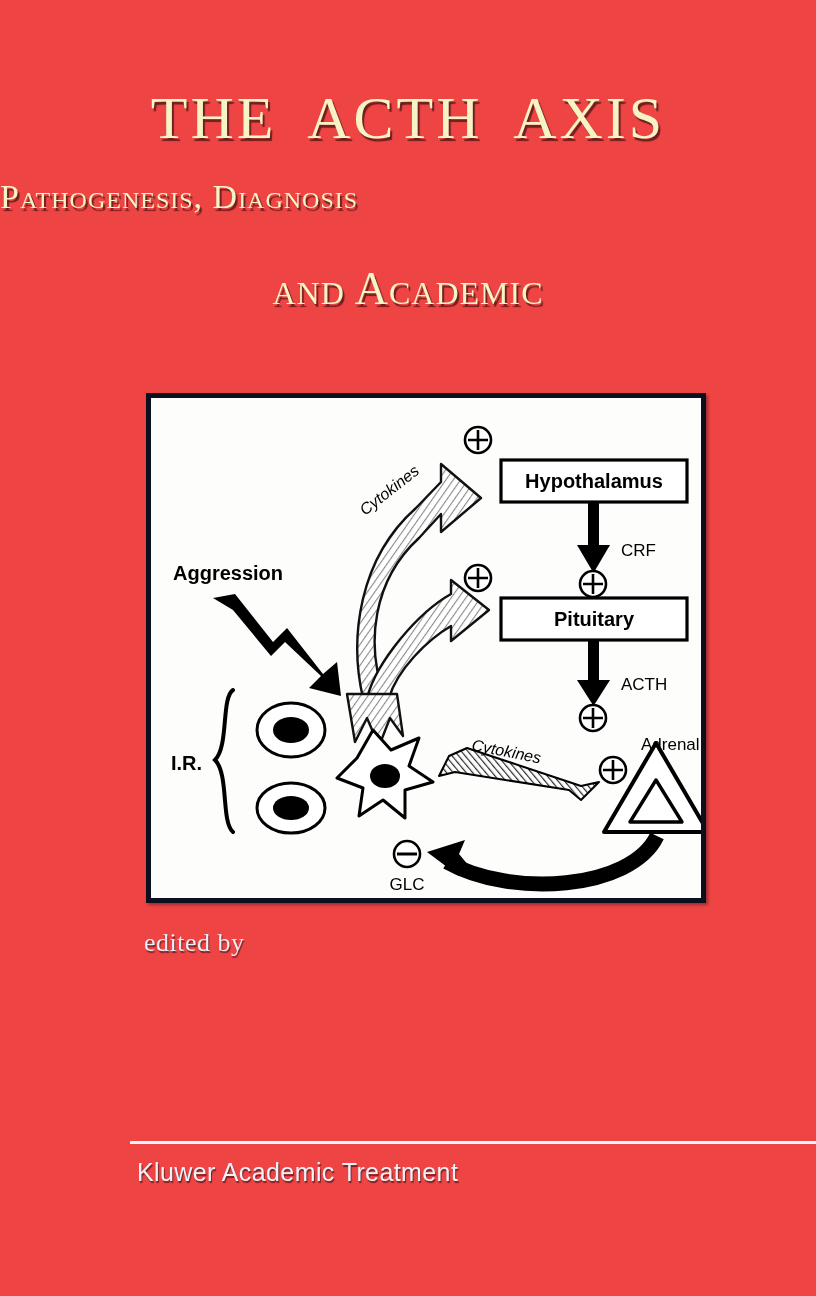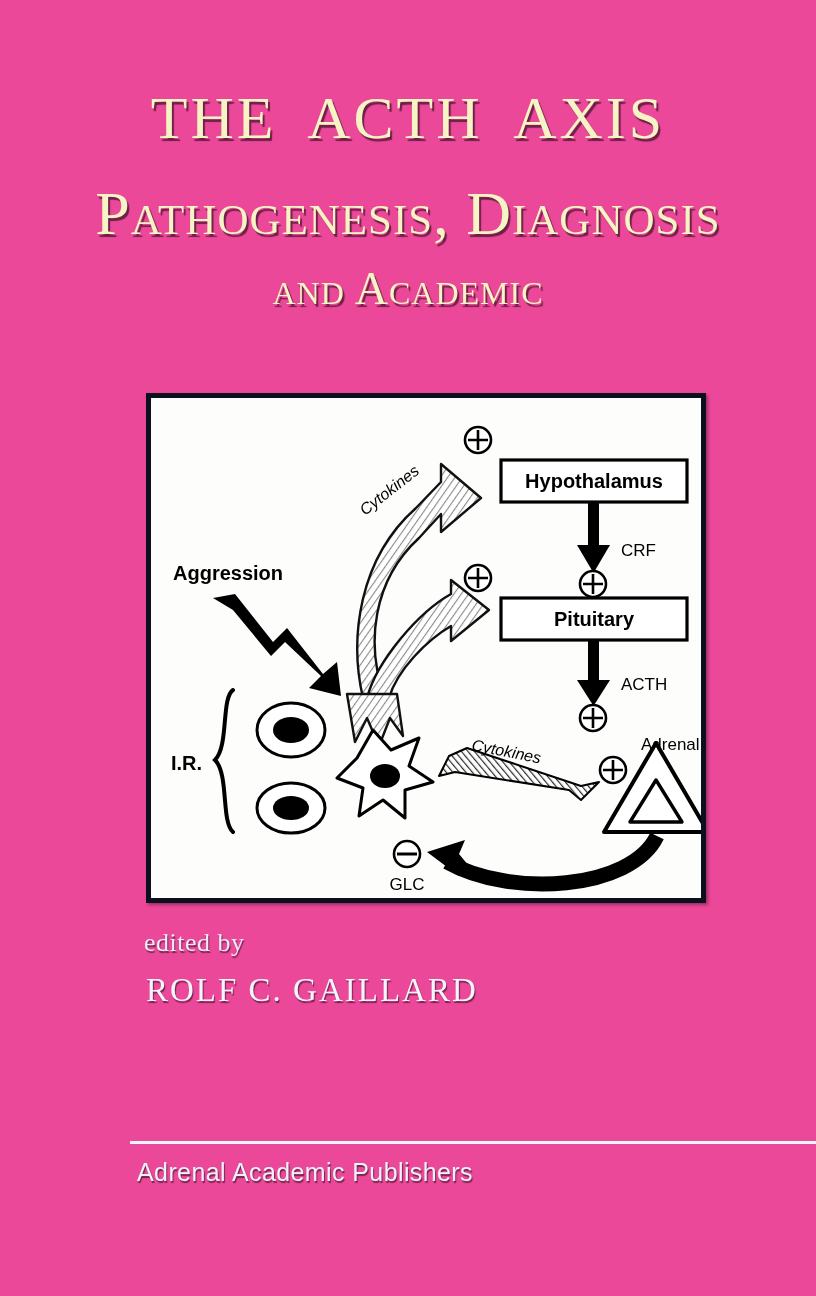--- a/index.html
+++ b/index.html
@@ -4,21 +4,21 @@
 <style>
   html, body {
     margin: 0;
     padding: 0;
     background: #0a2a80;
   }
   #cover {
     position: relative;
     width: 816px;
     height: 1296px;
-    background: #ec4899;
+    background: #ef4444;
     overflow: hidden;
     font-family: "Liberation Serif", serif;
   }
 
   
   .title-main {
     position: absolute;
     left: 0; right: 0;
     top: 88px;
     text-align: center;
@@ -28,24 +28,24 @@
     letter-spacing: 3px;
     word-spacing: 16px;
     line-height: 1.0;
     text-shadow: 2px 3px 1px rgba(0,0,0,0.55);
     white-space: nowrap;
   }
   .title-sub1 {
     position: absolute;
     left: 0; right: 0;
     top: 178px;
-    text-align: center;
+    text-align: left;
     color: #f6f3c4;
     font-family: "Liberation Serif", serif;
-    font-size: 62px;
+    font-size: 34px;
     letter-spacing: 1px;
     font-variant: small-caps;
     text-shadow: 2px 3px 1px rgba(0,0,0,0.55);
     white-space: nowrap;
   }
   .title-sub2 {
     position: absolute;
     left: 0; right: 0;
     top: 262px;
     text-align: center;
@@ -242,18 +242,17 @@
       </g>
       <g>
         <circle cx="256" cy="456" r="13" fill="#fff" stroke="#000" stroke-width="2.6"></circle>
         <path d="M 246,456 L 266,456" stroke="#000" stroke-width="3"></path>
       </g>
       <text class="dg-label-sm" x="256" y="492" text-anchor="middle">GLC</text>
     </svg>
   </div>
 
   <div class="edited-by">edited by</div>
-  <div class="editor-name">ROLF C. GAILLARD</div>
 
   <div id="pub-rule"></div>
-  <div class="publisher">Adrenal Academic Publishers</div>
+  <div class="publisher">Kluwer Academic Treatment</div>
 
 </div>
 
 </body></html>

